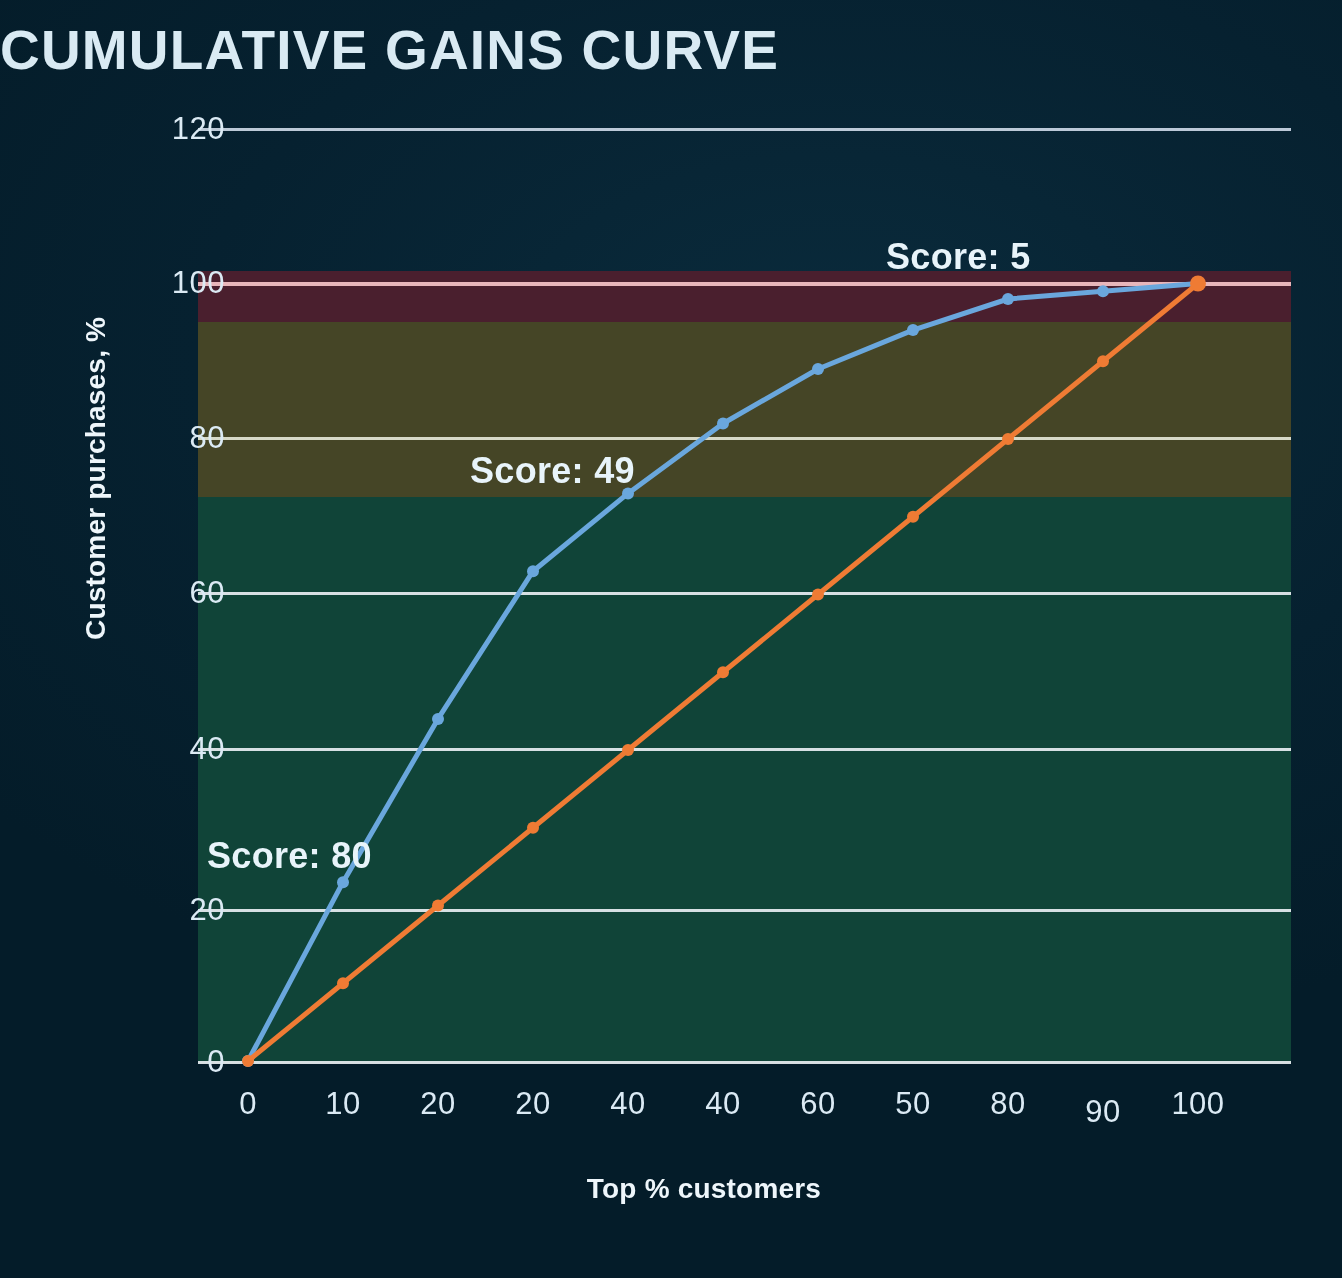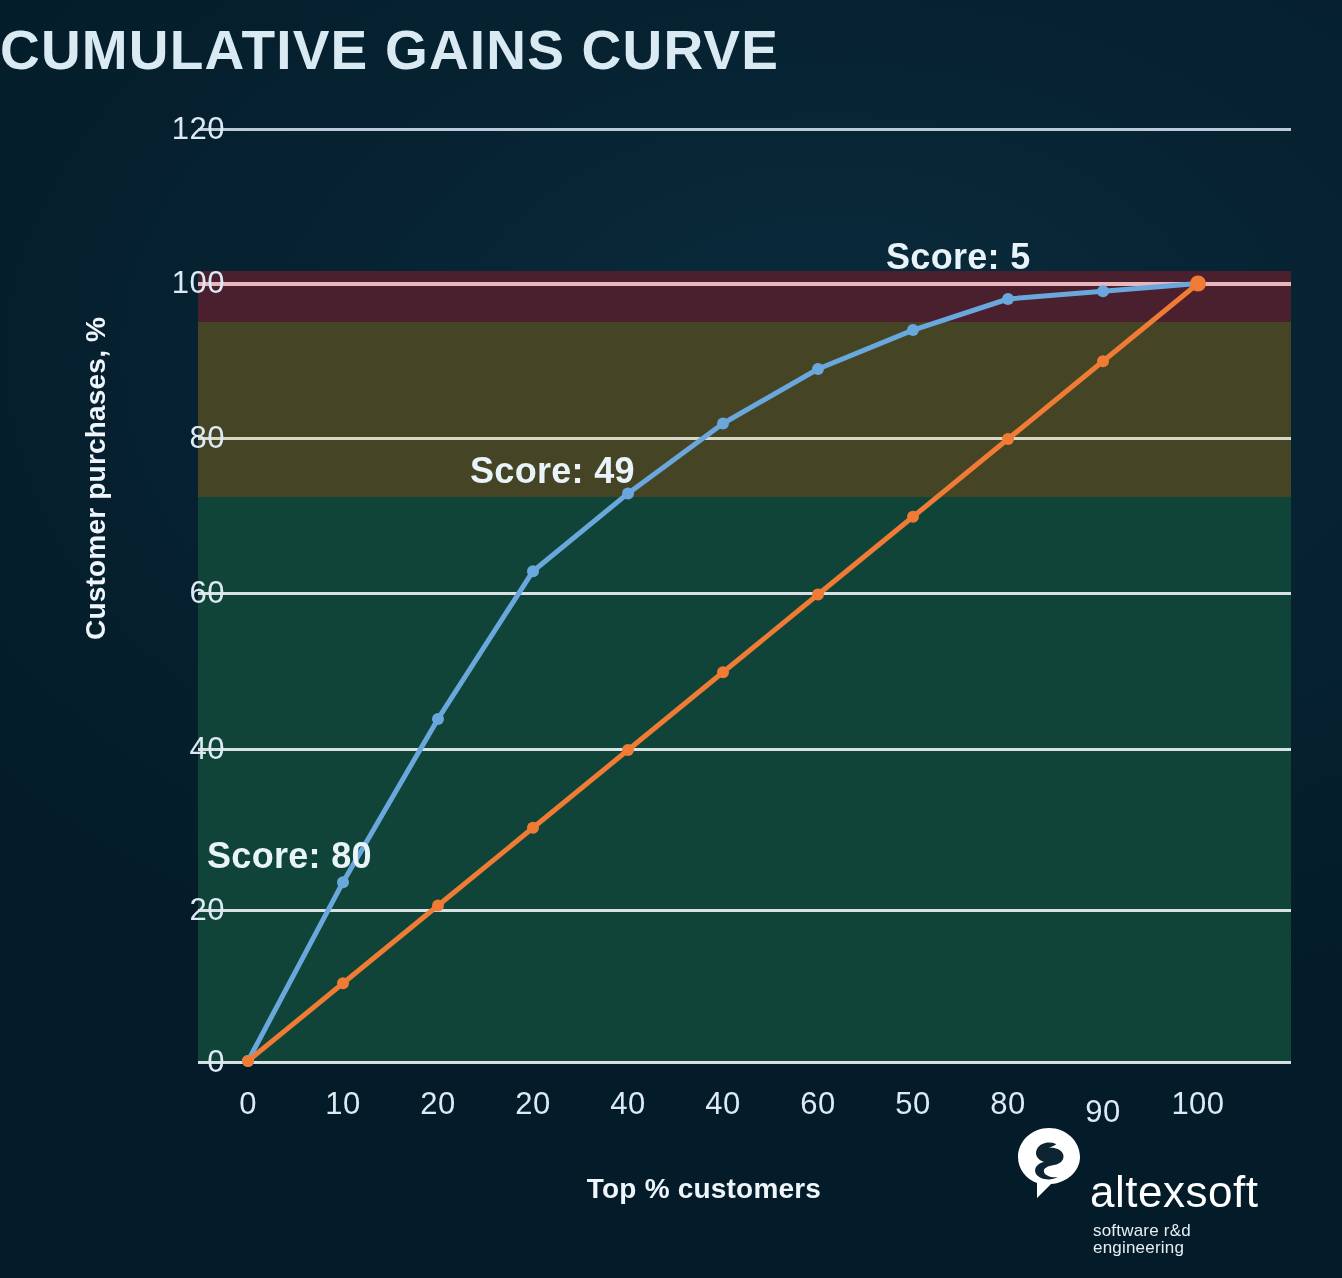--- a/index.html
+++ b/index.html
@@ -190,22 +190,14 @@
     <div class="xtick" style="left:1000px;">100</div>
 
     <div class="ylabel">Customer purchases, %</div>
     <div class="xlabel">Top % customers</div>
 
     <div class="annotation" style="left:9px;top:715px;">Score: 80</div>
     <div class="annotation" style="left:272px;top:330px;">Score: 49</div>
     <div class="annotation" style="left:688px;top:116px;">Score: 5</div>
   </div>
 
-  <div id="logo">
-    <svg class="logo-mark" viewBox="0 0 62 70">
-      <path d="M31 0 C14 0 0 13 0 29 C0 41 8 51 19 55 L19 70 L33 56 C49 55 62 43 62 29 C62 13 48 0 31 0 Z" fill="#ffffff"></path>
-      <path d="M38 16 C31 13 22 15 19 21 C16 27 20 32 26 34 C20 35 15 40 18 46 C22 52 33 53 40 49 C34 50 27 48 26 44 C25 40 30 38 36 37 C43 36 47 31 45 26 C43 21 36 19 31 20 C35 18 38 17 38 16 Z" fill="#0e2433"></path>
-    </svg>
-    <div class="logo-word">altexsoft</div>
-    <div class="logo-sub">software r&amp;d engineering</div>
-  </div>
 
 </div>
 
 </body></html>

